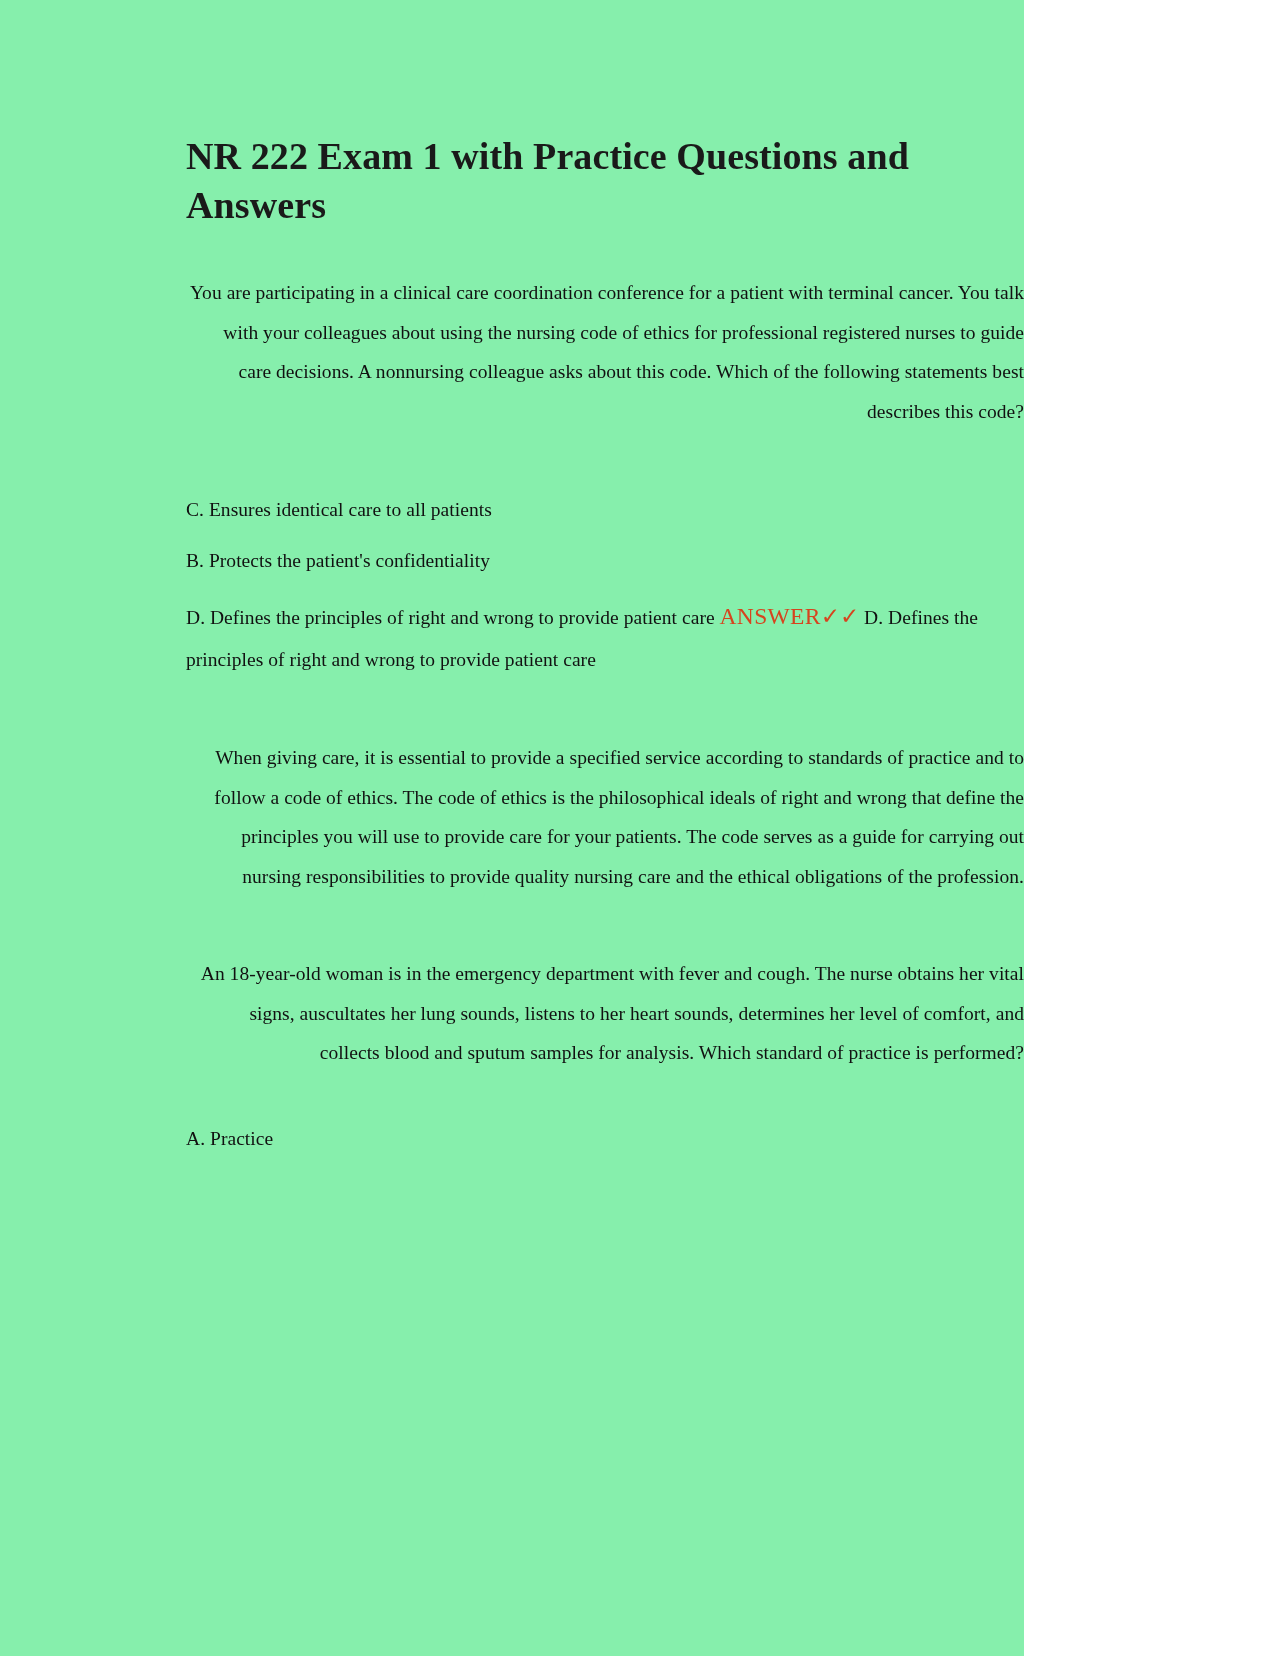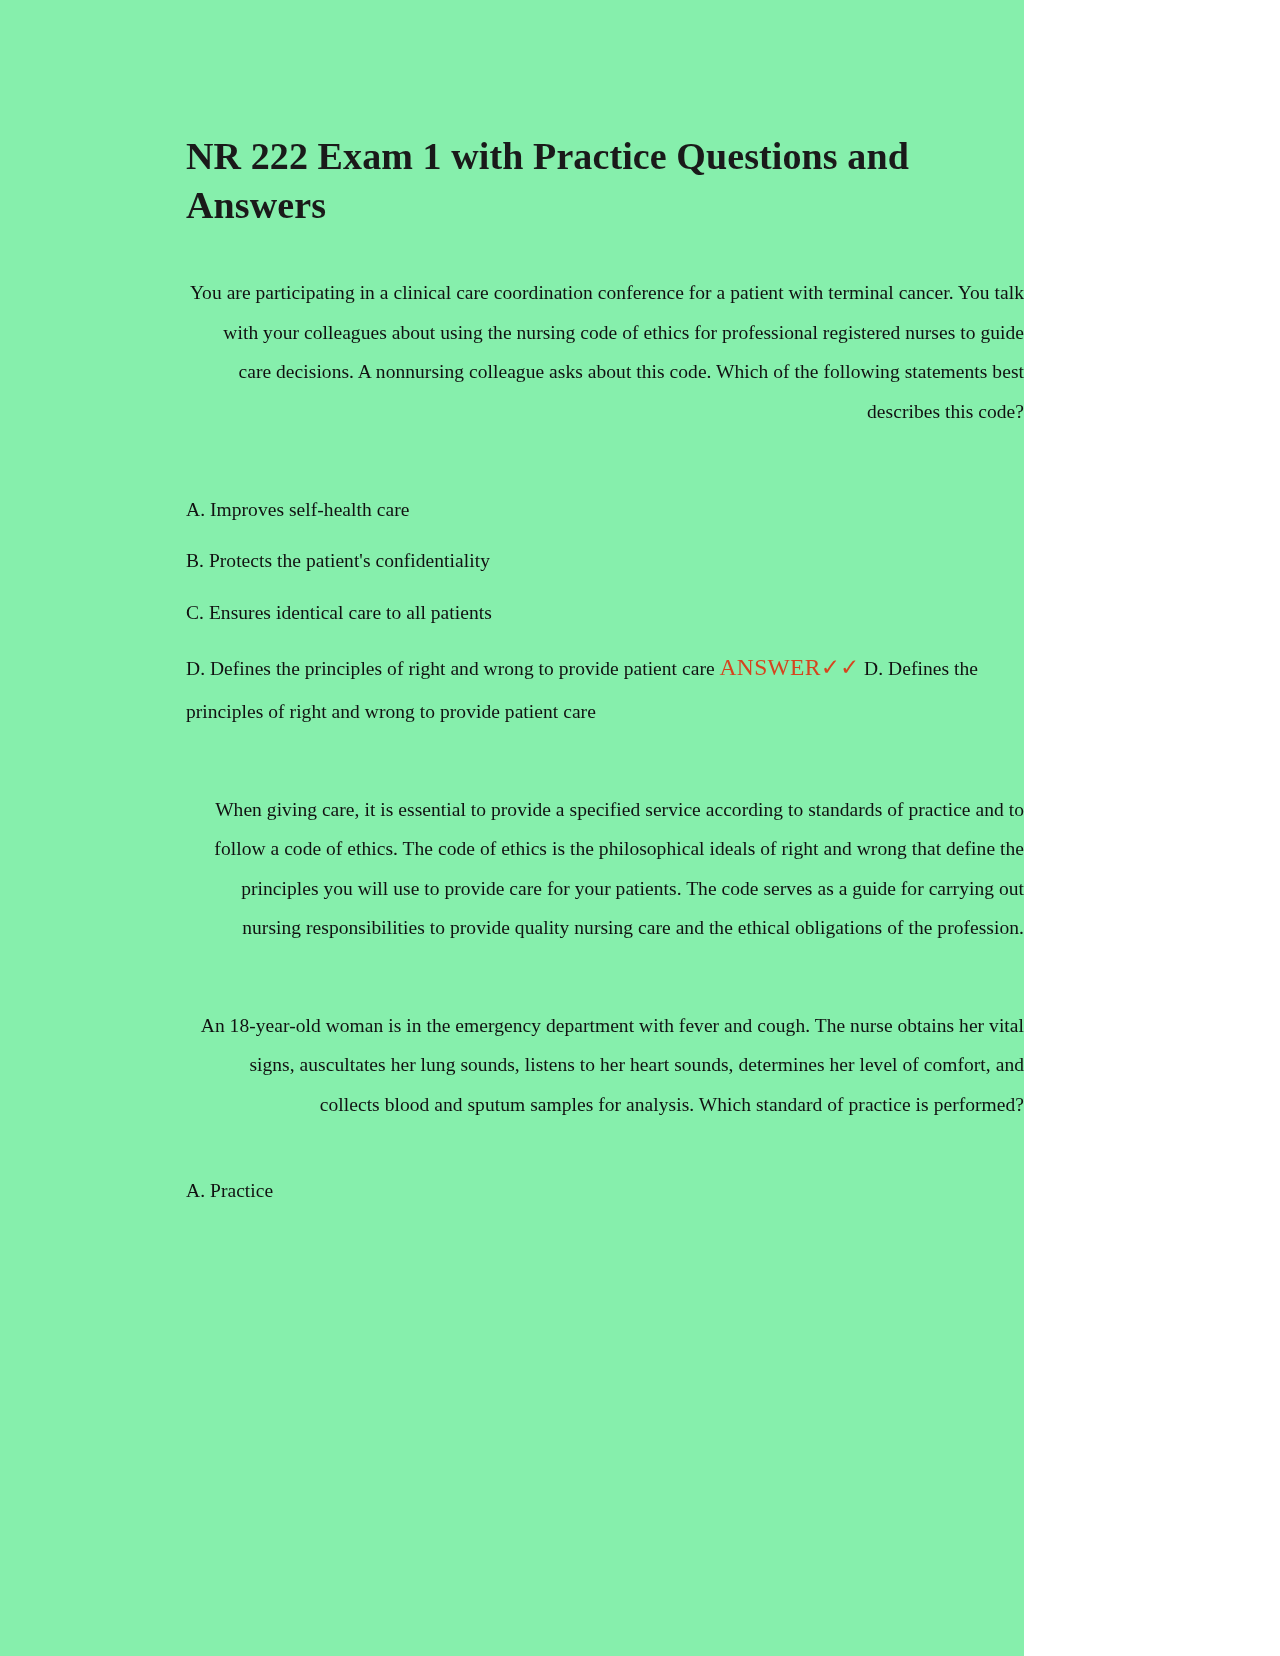--- a/index.html
+++ b/index.html
@@ -72,25 +72,24 @@
 
 <div class="page">
   <div class="content">
 
     <h1 class="doc-title">NR 222 Exam 1 with Practice Questions and Answers</h1>
 
     <p class="para">You are participating in a clinical care coordination conference for a patient with terminal cancer. You talk with your colleagues about using the nursing code of ethics for professional registered nurses to guide care decisions. A nonnursing colleague asks about this code. Which of the following statements best describes this code?</p>
 
     <div class="block-gap-lg"></div>
 
-    <p class="option">A. Improves self-health care</p>
+
+    <p class="option">C. Ensures identical care to all patients</p>
 
     <p class="option">B. Protects the patient's confidentiality</p>
-
-    <p class="option">C. Ensures identical care to all patients</p>
 
     <p class="option"><span>D. Defines the principles of right and wrong to provide patient care</span><span>&nbsp;</span><span class="answer-mark">ANSWER</span><span class="answer-check">✓✓</span><span>&nbsp;</span><span>D. Defines the principles of right and wrong to provide patient care</span></p>
 
     <div class="block-gap-lg"></div>
 
     <p class="para">When giving care, it is essential to provide a specified service according to standards of practice and to follow a code of ethics. The code of ethics is the philosophical ideals of right and wrong that define the principles you will use to provide care for your patients. The code serves as a guide for carrying out nursing responsibilities to provide quality nursing care and the ethical obligations of the profession.</p>
 
     <div class="block-gap-lg"></div>
 
     <p class="para">An 18-year-old woman is in the emergency department with fever and cough. The nurse obtains her vital signs, auscultates her lung sounds, listens to her heart sounds, determines her level of comfort, and collects blood and sputum samples for analysis. Which standard of practice is performed?</p>

